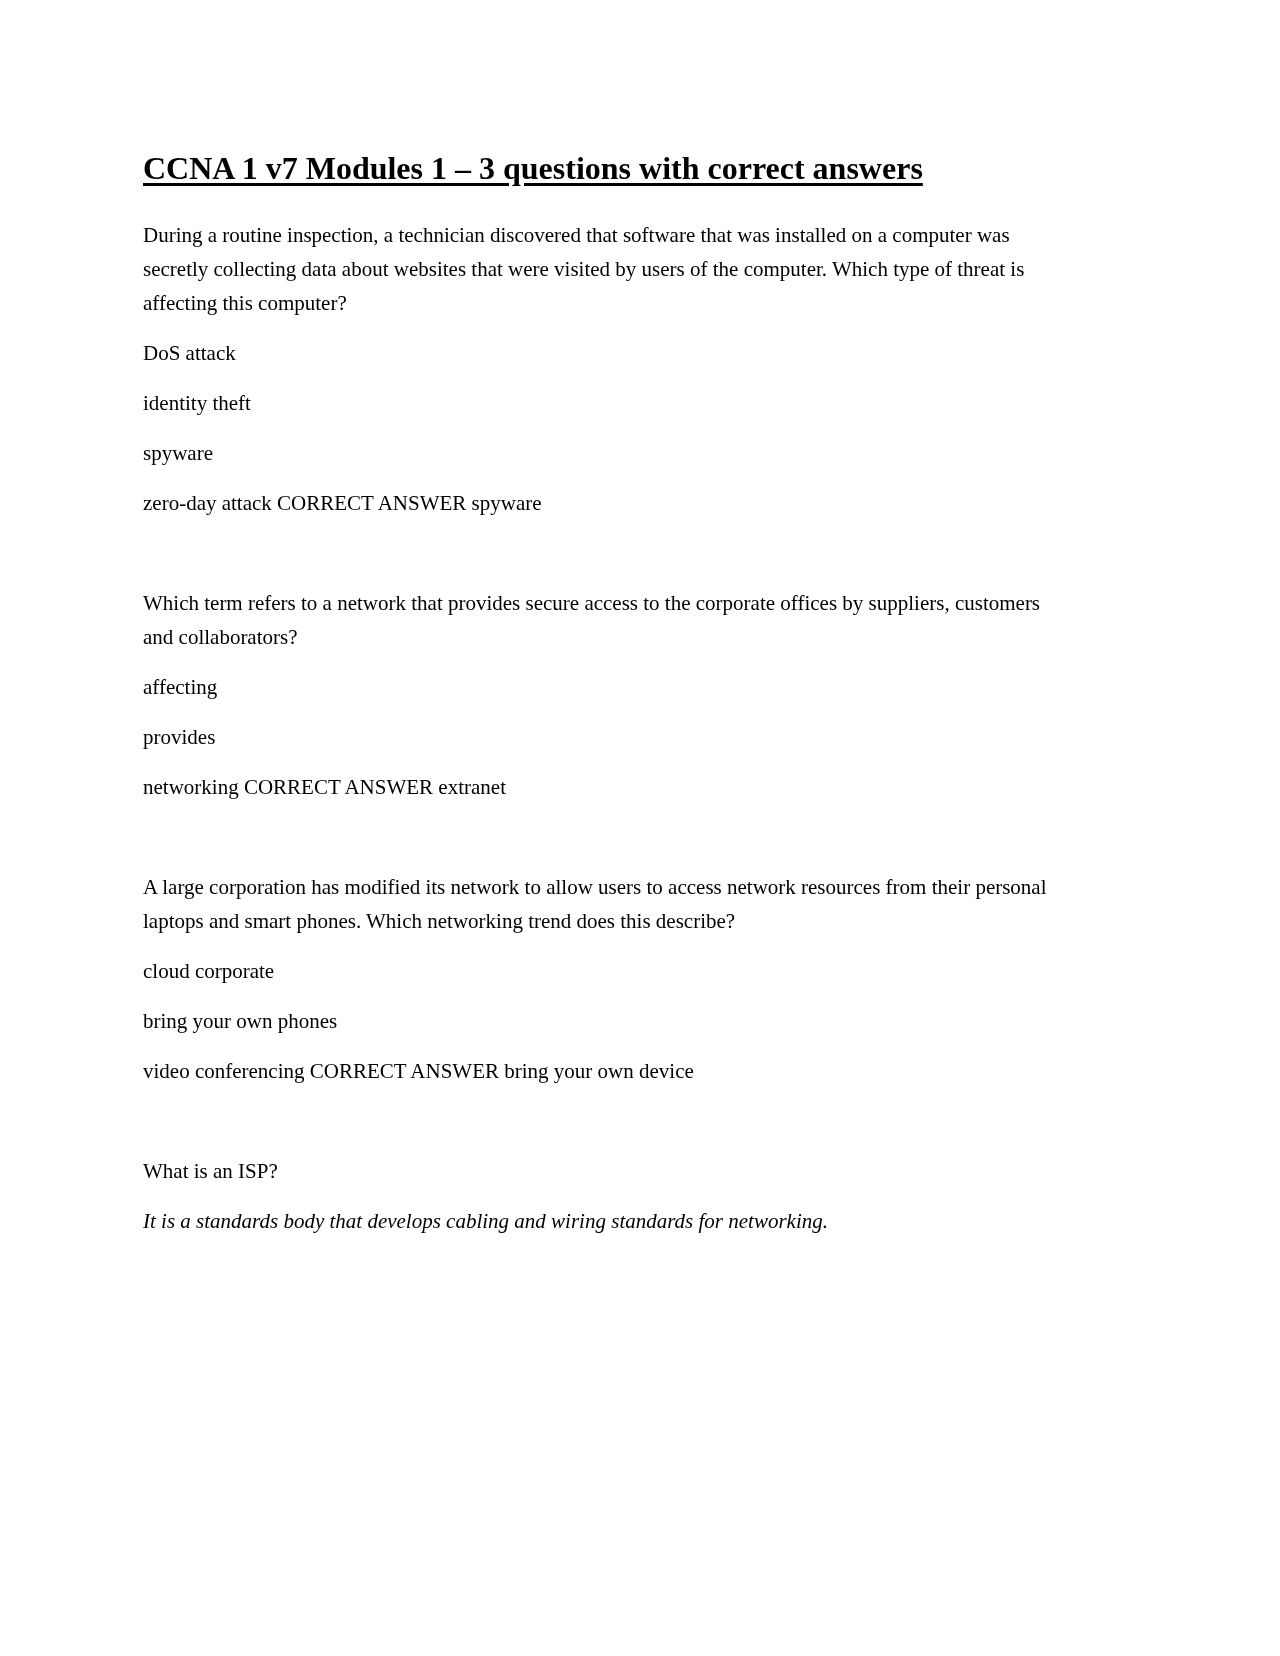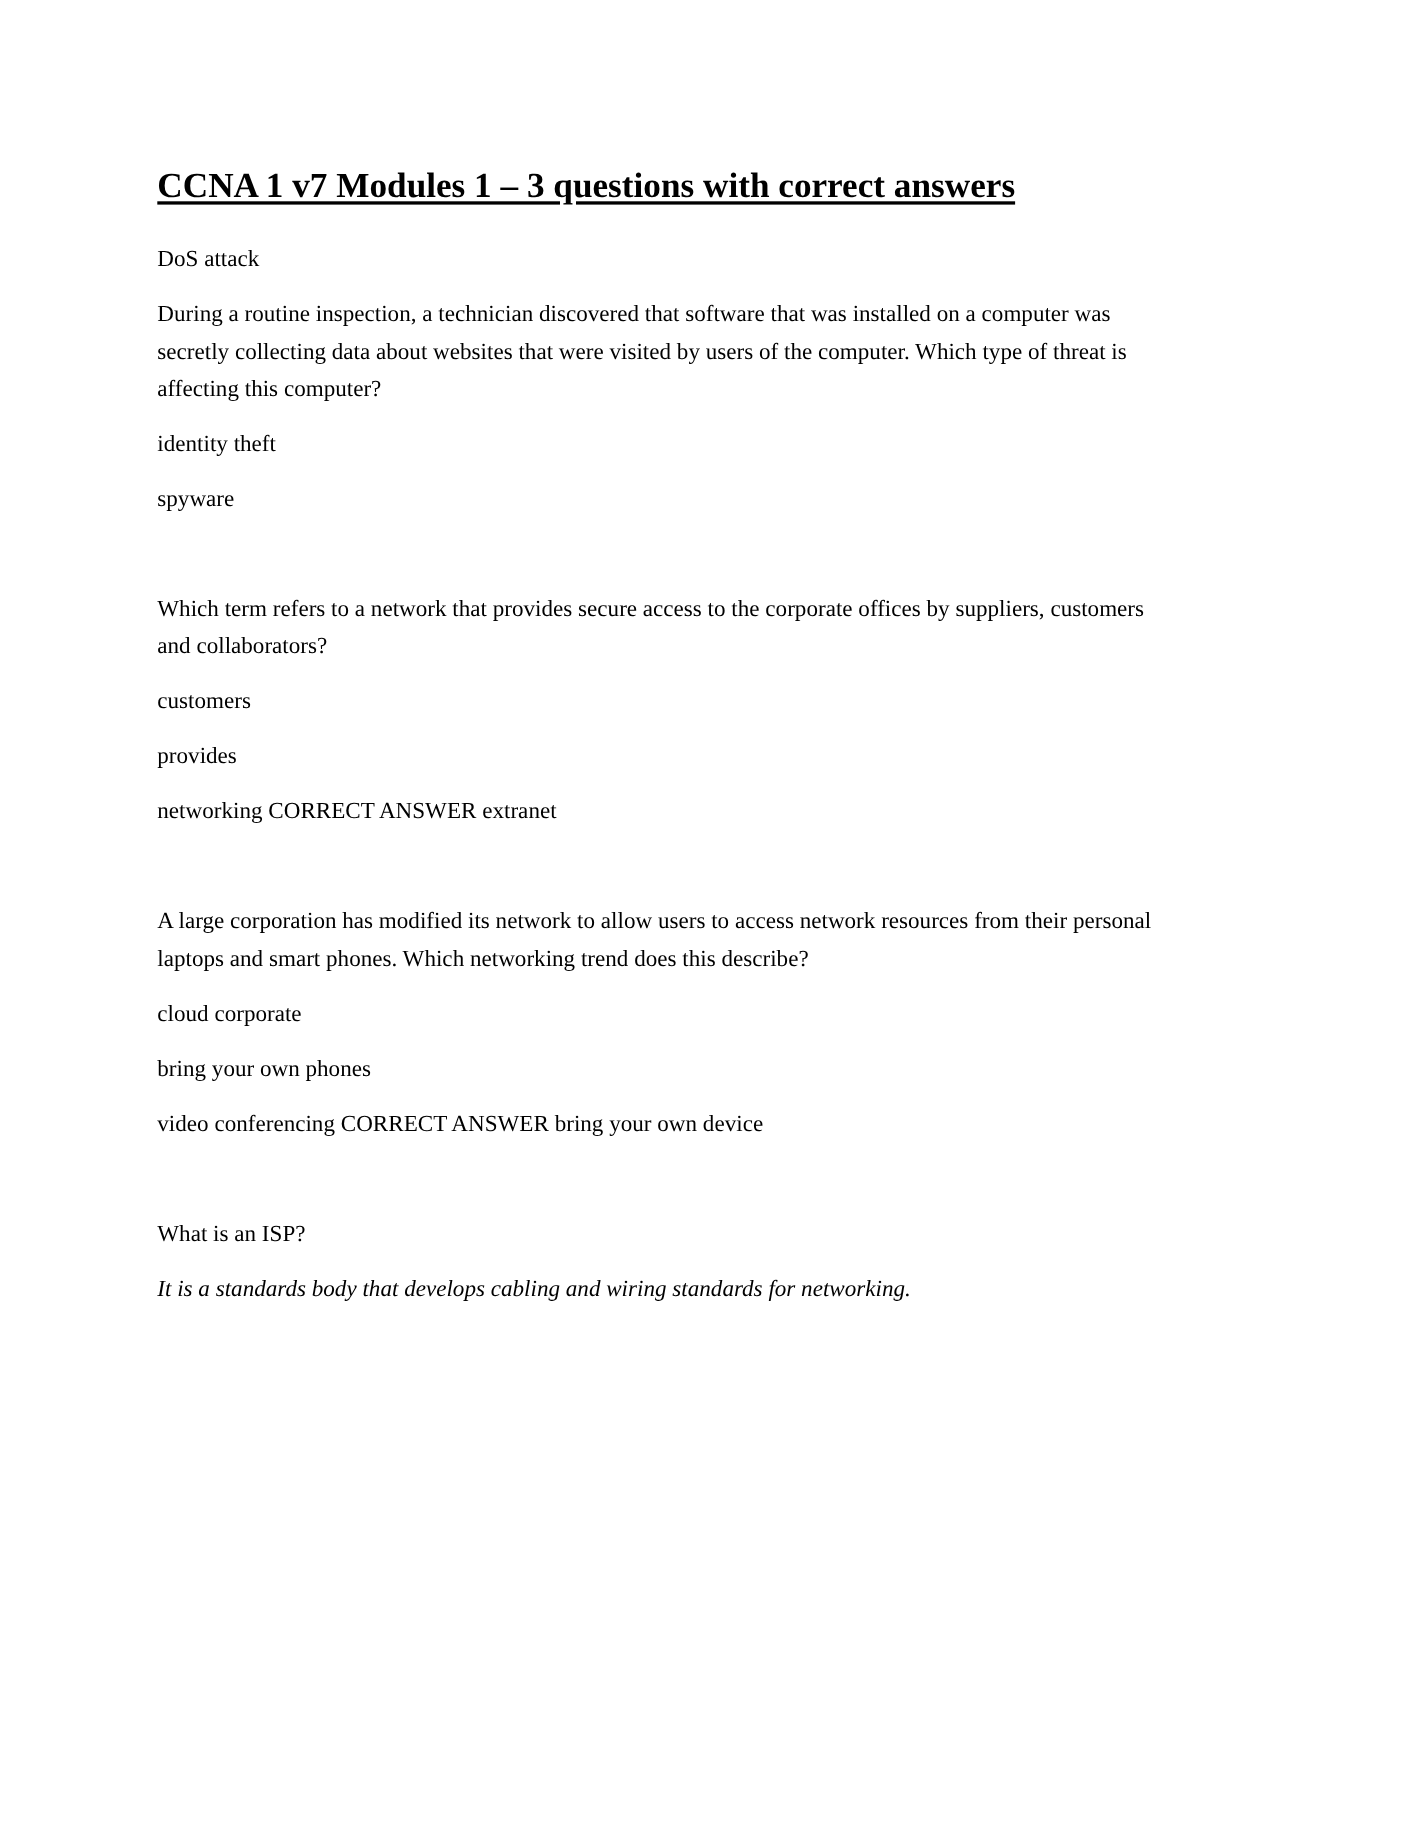--- a/index.html
+++ b/index.html
@@ -53,27 +53,28 @@
     margin: 0;
   }
 </style>
 </head>
 <body>
 
 <div class="page">
   <div class="content">
     <h1 class="doc-title">CCNA 1 v7 Modules 1 – 3 questions with correct answers</h1>
     <div>
+        <div class="block question">During a routine inspection, a technician discovered that software that was installed on a computer was secretly collecting data about websites that were visited by users of the computer. Which type of threat is affecting this computer?</div>
         <div class="block option">DoS attack</div>
-        <div class="block question">During a routine inspection, a technician discovered that software that was installed on a computer was secretly collecting data about websites that were visited by users of the computer. Which type of threat is affecting this computer?</div>
         <div class="block option">identity theft</div>
         <div class="block option">spyware</div>
+        <div class="block option">zero-day attack CORRECT ANSWER spyware</div>
         <div class="block spacer"></div>
         <div class="block question">Which term refers to a network that provides secure access to the corporate offices by suppliers, customers and collaborators?</div>
-        <div class="block option">customers</div>
+        <div class="block option">affecting</div>
         <div class="block option">provides</div>
         <div class="block option">networking CORRECT ANSWER extranet</div>
         <div class="block spacer"></div>
         <div class="block question">A large corporation has modified its network to allow users to access network resources from their personal laptops and smart phones. Which networking trend does this describe?</div>
         <div class="block option">cloud corporate</div>
         <div class="block option">bring your own phones</div>
         <div class="block option">video conferencing CORRECT ANSWER bring your own device</div>
         <div class="block spacer"></div>
         <div class="block question">What is an ISP?</div>
         <div class="block answer-line">It is a standards body that develops cabling and wiring standards for networking.</div>

